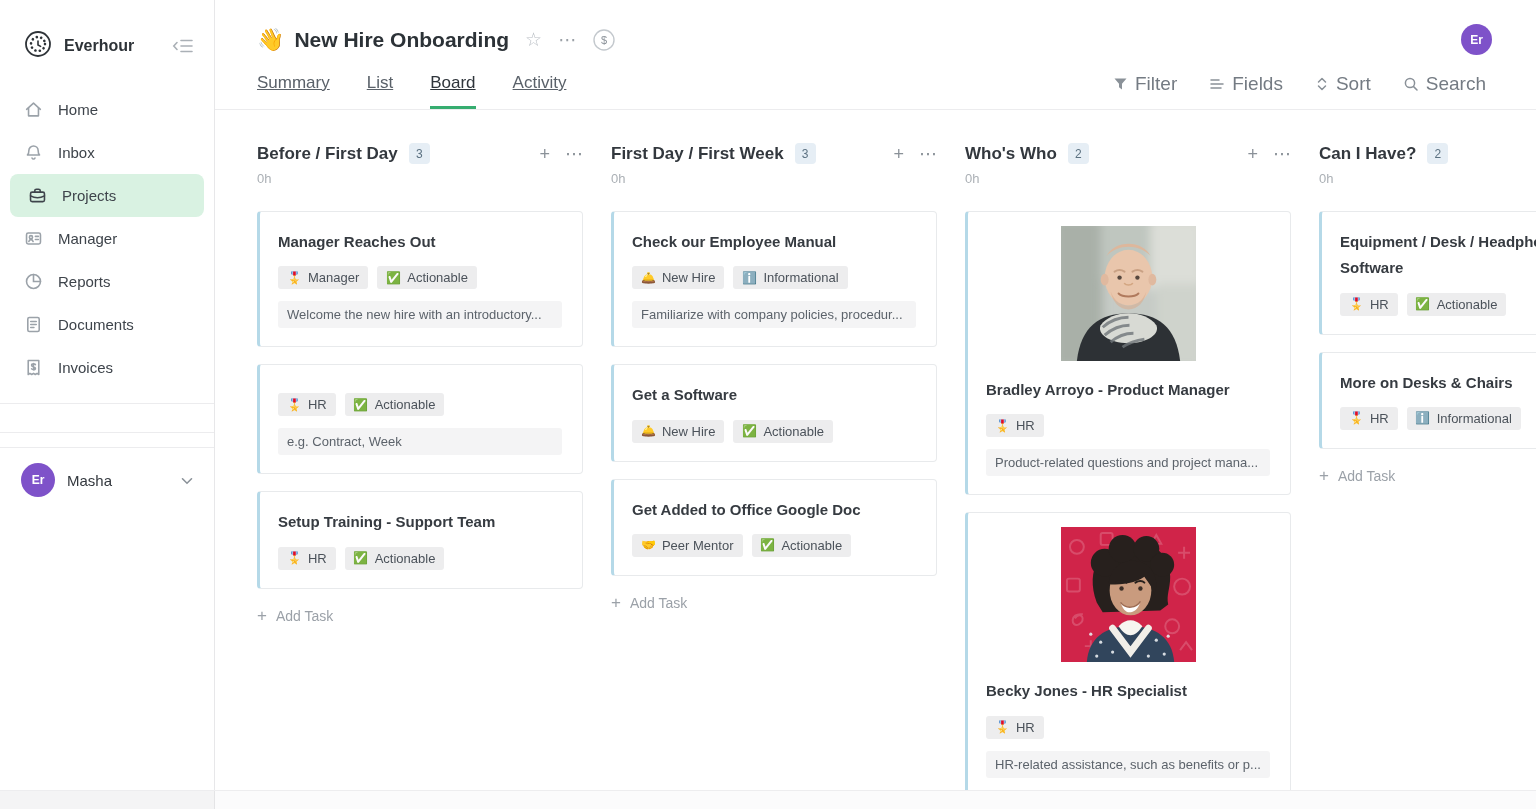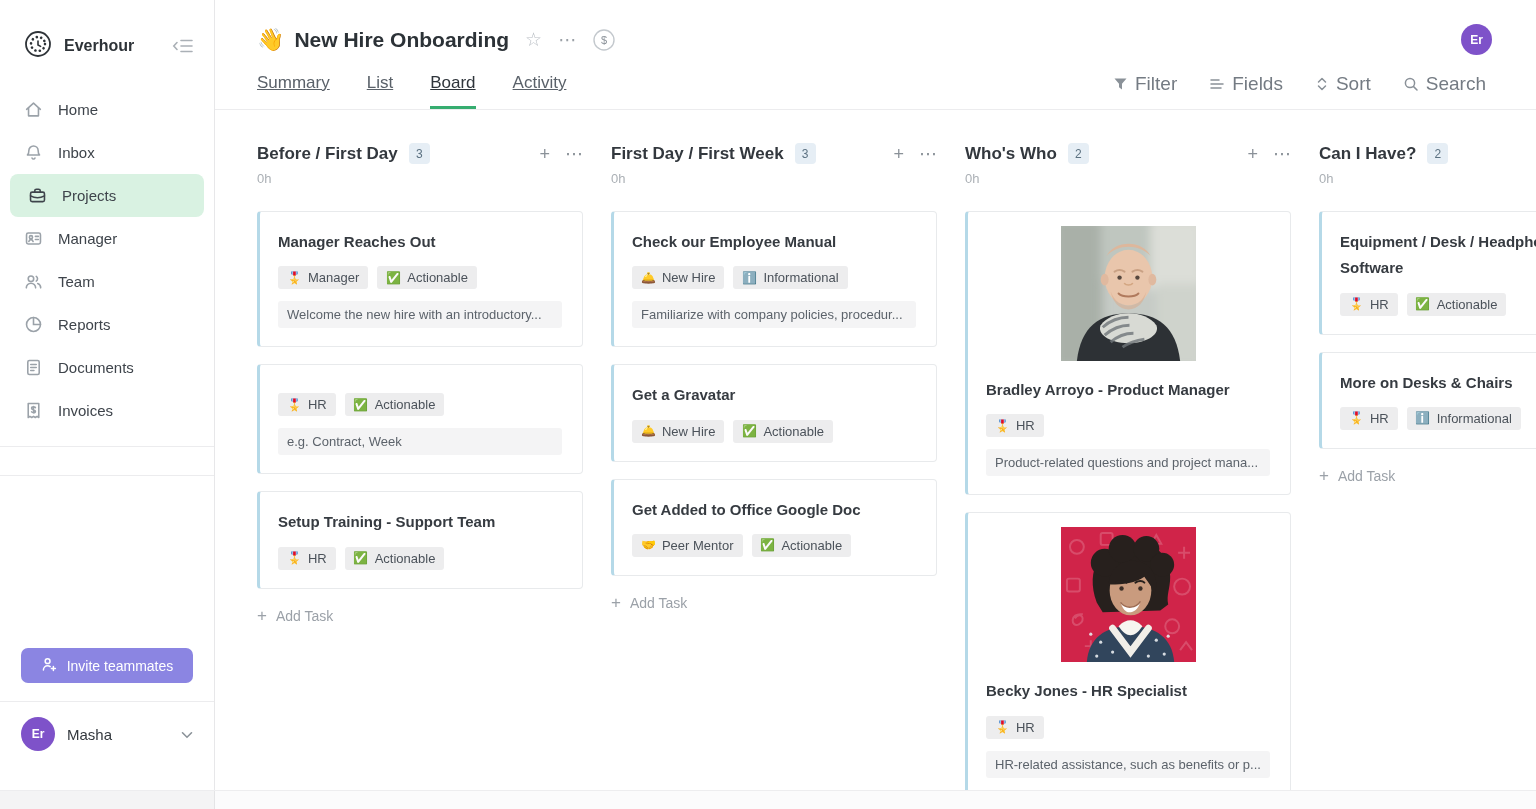--- a/index.html
+++ b/index.html
@@ -135,30 +135,20 @@
             <circle cx="6.6" cy="7.8" r="1.5"></circle>
               <path d="M4.6 11.9c.4-1.2 1.1-1.8 2-1.8s1.6.6 2 1.8"></path>
             <path d="M10.8 7h2.8M10.8 10h2.8"></path>
           </svg>
           </span>
         <span>Manager</span>
       </div>
       <div class="nav-item">
         <span class="icn">
           <svg width="19" height="19" viewBox="0 0 18 18" fill="none" stroke="#9ba2a9" stroke-width="1.5" stroke-linecap="round">
-            <circle cx="6.6" cy="6.4" r="2.6"></circle>
-              <path d="M2.2 15c0-2.4 2-4.4 4.4-4.4s4.4 2 4.4 4.4"></path>
-            <path d="M11.6 4.2a2.6 2.6 0 0 1 0 4.4M13 10.9c1.7.6 2.8 2.2 2.8 4.1"></path>
-          </svg>
-          </span>
-        <span>Team</span>
-      </div>
-      <div class="nav-item">
-        <span class="icn">
-          <svg width="19" height="19" viewBox="0 0 18 18" fill="none" stroke="#9ba2a9" stroke-width="1.5" stroke-linecap="round">
             <circle cx="9" cy="9" r="6.6"></circle>
               <path d="M9 2.4V9h6.6"></path>
           </svg>
           </span>
         <span>Reports</span>
       </div>
       <div class="nav-item">
         <span class="icn">
           <svg width="19" height="19" viewBox="0 0 18 18" fill="none" stroke="#9ba2a9" stroke-width="1.5" stroke-linecap="round">
             <rect x="3.6" y="2.4" width="10.8" height="13.2" rx="1.5"></rect>
@@ -174,29 +164,20 @@
             <path d="M9 5.2v6.2M10.8 6.2c-.4-.5-1-.8-1.8-.8-1 0-1.8.6-1.8 1.4 0 1.9 3.6 1 3.6 2.9 0 .8-.8 1.4-1.8 1.4-.8 0-1.4-.3-1.8-.8"></path>
           </svg>
           </span>
         <span>Invoices</span>
       </div>
     </div>
 
     <div class="side-divider"></div>
     <div class="side-divider"></div>
 
-    <button class="invite-btn">
-      <span>
-        <svg width="17" height="17" viewBox="0 0 17 17" fill="none" stroke="#fff" stroke-width="1.5" stroke-linecap="round">
-          <circle cx="6.6" cy="5.2" r="2.4"></circle>
-          <path d="M2.4 14c0-2.4 1.9-4.3 4.2-4.3 1 0 1.9.3 2.6.9"></path>
-          <path d="M12.4 10.6v4M10.4 12.6h4"></path>
-        </svg></span>
-      <span>Invite teammates</span>
-    </button>
 
     <div class="user-row">
       <div class="avatar small">Er</div>
       <span class="user-name">Masha</span>
       <span>
         <svg width="12" height="8" viewBox="0 0 12 8" fill="none" stroke="#8a9198" stroke-width="1.6" stroke-linecap="round">
             <path d="M1.5 1.8 6 6.2l4.5-4.4"></path>
           </svg>
       </span>
     </div>
@@ -342,21 +323,21 @@
                   <span>New Hire</span>
                 </span>
               <span class="chip">
                   <span class="em">ℹ️</span>
                   <span>Informational</span>
                 </span>
             </div>
             <div class="note">Familiarize with company policies, procedur...</div>
           </div>
           <div class="card">
-            <div class="card-title">Get a Gravatar</div>
+            <div class="card-title">Get a Software</div>
             <div class="chip-row">
               <span class="chip">
                   <span class="em">🛎️</span>
                   <span>New Hire</span>
                 </span>
               <span class="chip">
                   <span class="em">✅</span>
                   <span>Actionable</span>
                 </span>
             </div>

